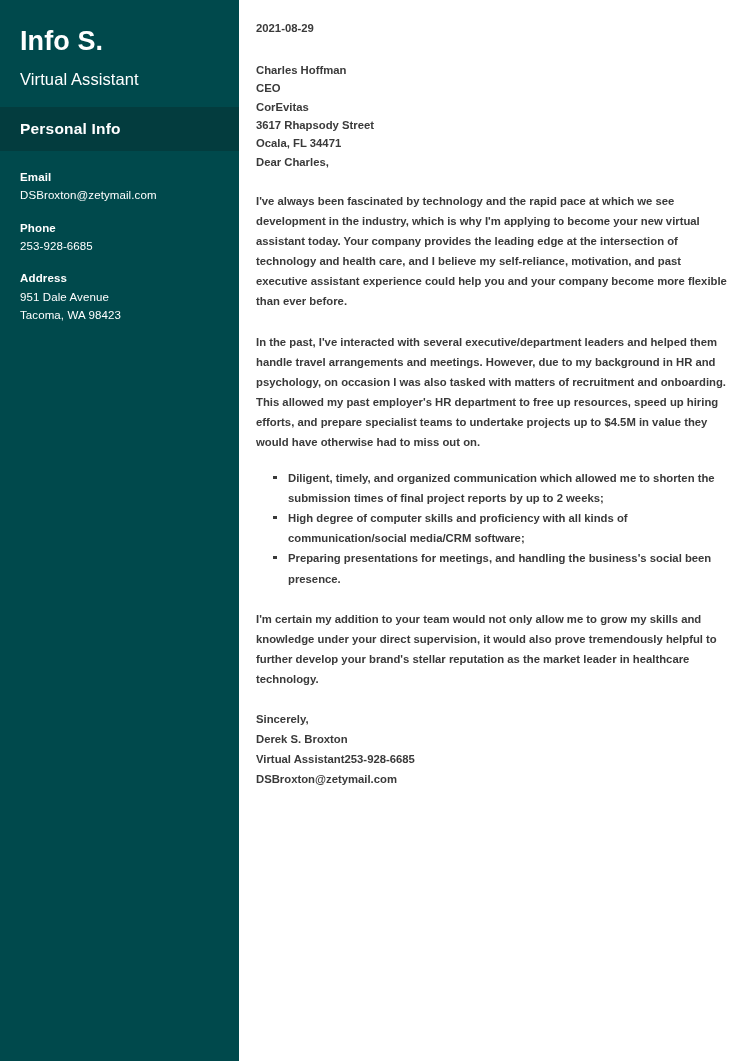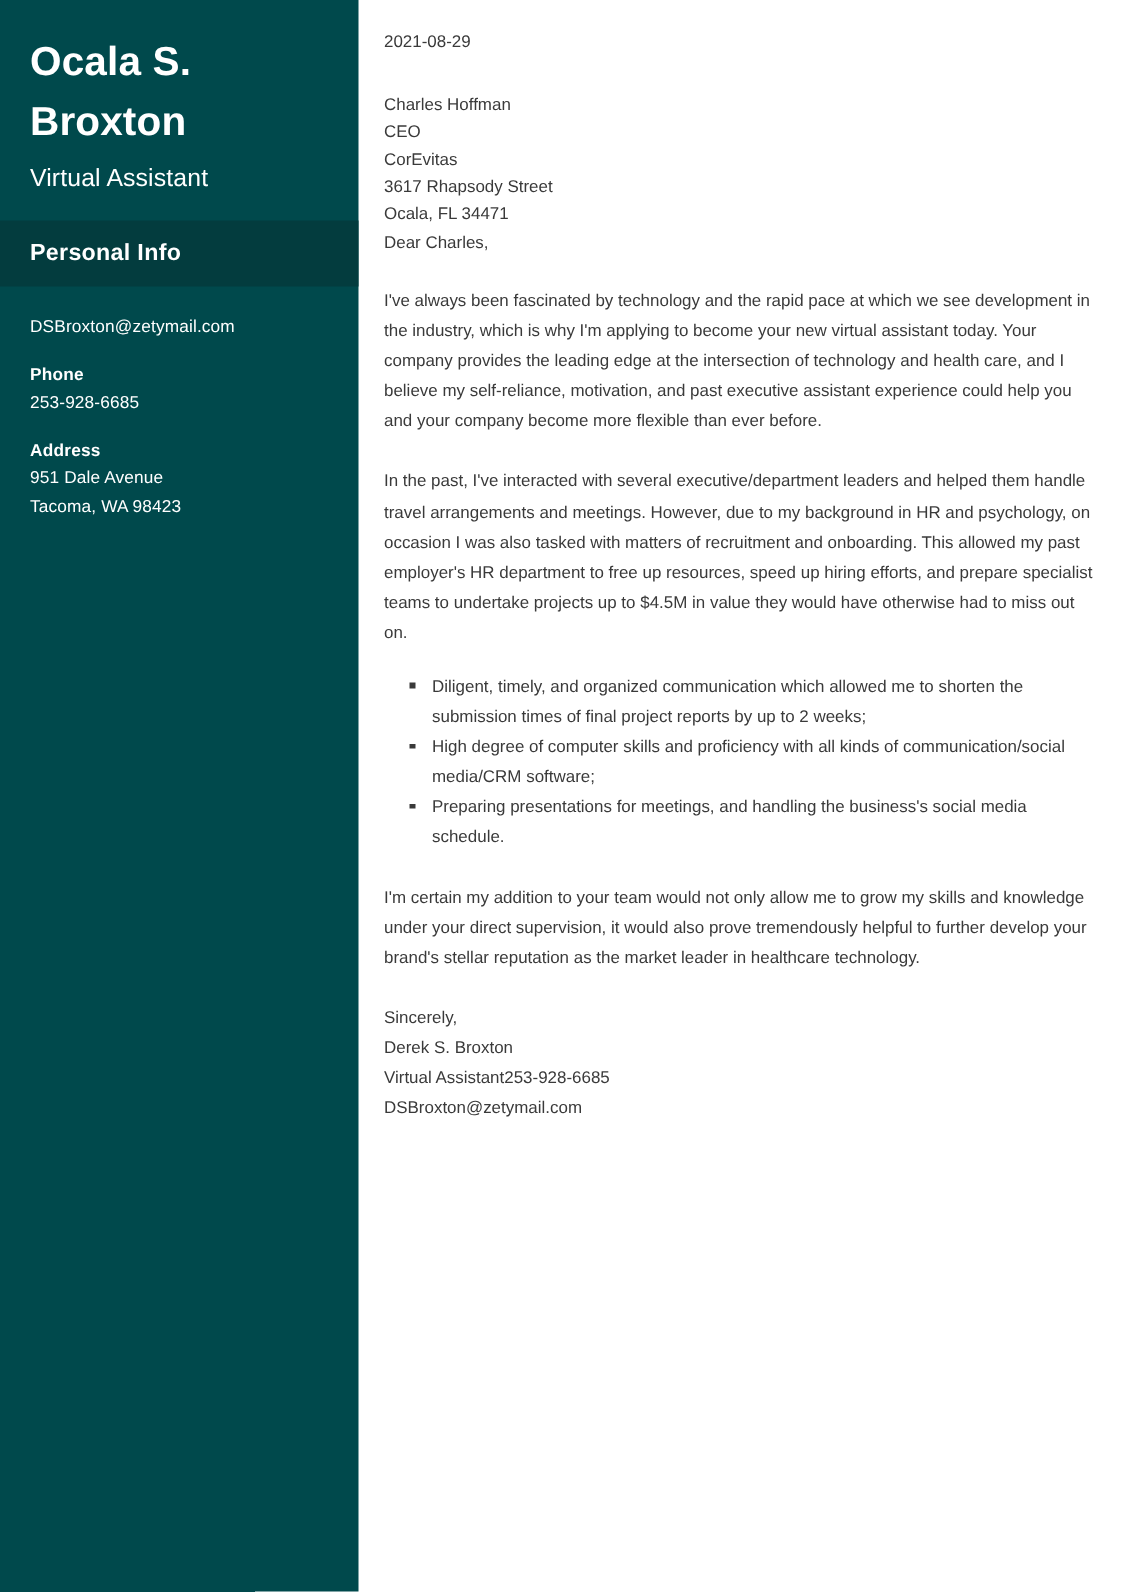--- a/index.html
+++ b/index.html
@@ -95,20 +95,21 @@
     letter-spacing: 0.1px;
   }
 
   
   .letter {
     flex: 1 1 auto;
     padding: 19px 17px 0 17px;
     color: #3a3a3a;
     font-size: 11.3px;
     line-height: 1.63;
+    font-weight: bold;
   }
 
   .letter-date {
     font-size: 11.3px;
     color: #3a3a3a;
     line-height: 1.6;
   }
 
   .recipient {
     margin-top: 24px;
@@ -176,32 +177,32 @@
   }
 </style>
 </head>
 <body>
 
 <div class="page">
 
   <aside class="sidebar">
 
     <div class="sidebar-header">
-      <div class="name-line">Ocala S.</div>
-      <div class="name-line">Broxton</div>
+      <div class="name-line">Info S.</div>
       <div class="job-title">Virtual Assistant</div>
     </div>
 
     <div class="section-band">
       <span class="section-band-title">Personal Info</span>
     </div>
 
     <div class="contact-list">
 
       <div class="contact-block">
+        <div class="contact-label">Email</div>
         <div class="contact-value">DSBroxton@zetymail.com</div>
       </div>
 
       <div class="contact-block">
         <div class="contact-label">Phone</div>
         <div class="contact-value">253-928-6685</div>
       </div>
 
       <div class="contact-block">
         <div class="contact-label">Address</div>
@@ -227,21 +228,21 @@
     <div class="salutation">Dear Charles,</div>
 
     <p class="para">I've always been fascinated by technology and the rapid pace at which we see development in the industry, which is why I'm applying to become your new virtual assistant today. Your company provides the leading edge at the intersection of technology and health care, and I believe my self-reliance, motivation, and past executive assistant experience could help you and your company become more flexible than ever before.</p>
 
     <p class="para">In the past, I've interacted with several executive/department leaders and helped them handle travel arrangements and meetings. However, due to my background in HR and psychology, on occasion I was also tasked with matters of recruitment and onboarding. This allowed my past employer's HR department to free up resources, speed up hiring efforts, and prepare specialist teams to undertake projects up to $4.5M in value they would have otherwise had to miss out on.</p>
 
 
     <ul class="bullets">
       <li>Diligent, timely, and organized communication which allowed me to shorten the submission times of final project reports by up to 2 weeks;</li>
       <li>High degree of computer skills and proficiency with all kinds of communication/social media/CRM software;</li>
-      <li>Preparing presentations for meetings, and handling the business's social media schedule.</li>
+      <li>Preparing presentations for meetings, and handling the business's social been presence.</li>
     </ul>
 
     <p class="para">I'm certain my addition to your team would not only allow me to grow my skills and knowledge under your direct supervision, it would also prove tremendously helpful to further develop your brand's stellar reputation as the market leader in healthcare technology.</p>
 
     <div class="signoff">
       <div class="signoff-line">Sincerely,</div>
       <div class="signoff-line">Derek S. Broxton</div>
       <div class="signoff-line">Virtual Assistant253-928-6685</div>
       <div class="signoff-line">DSBroxton@zetymail.com</div>
     </div>

